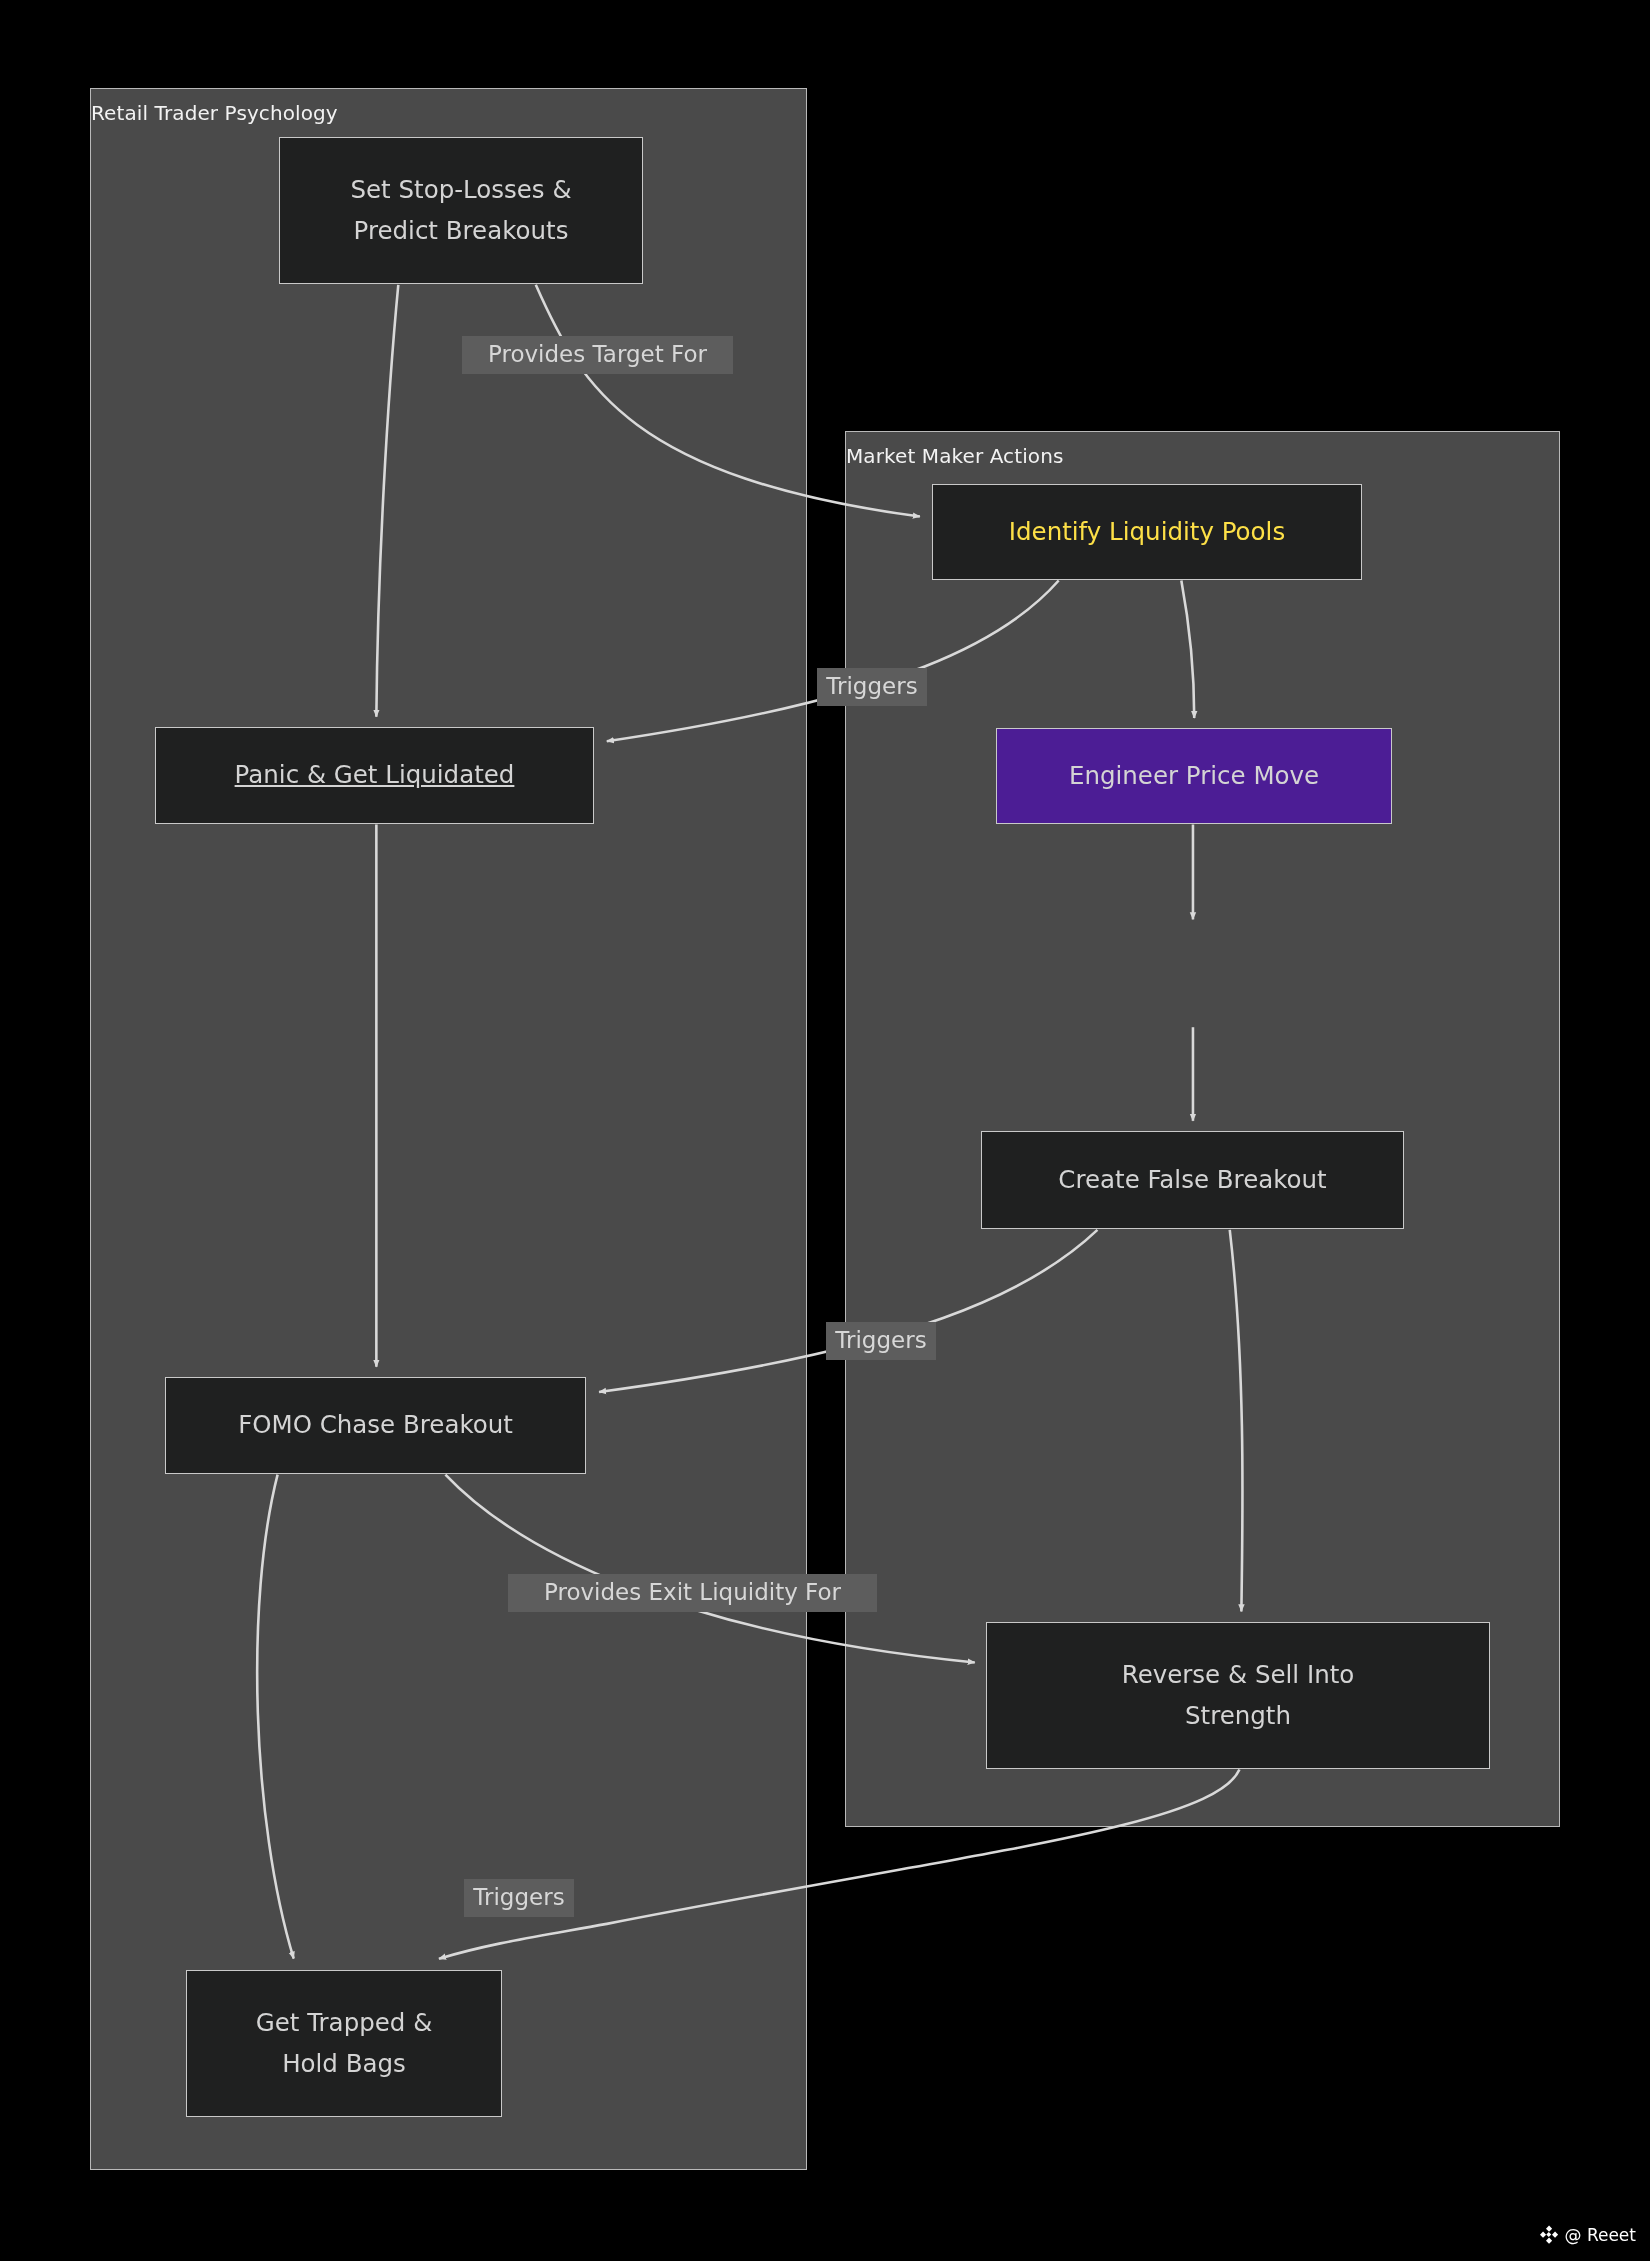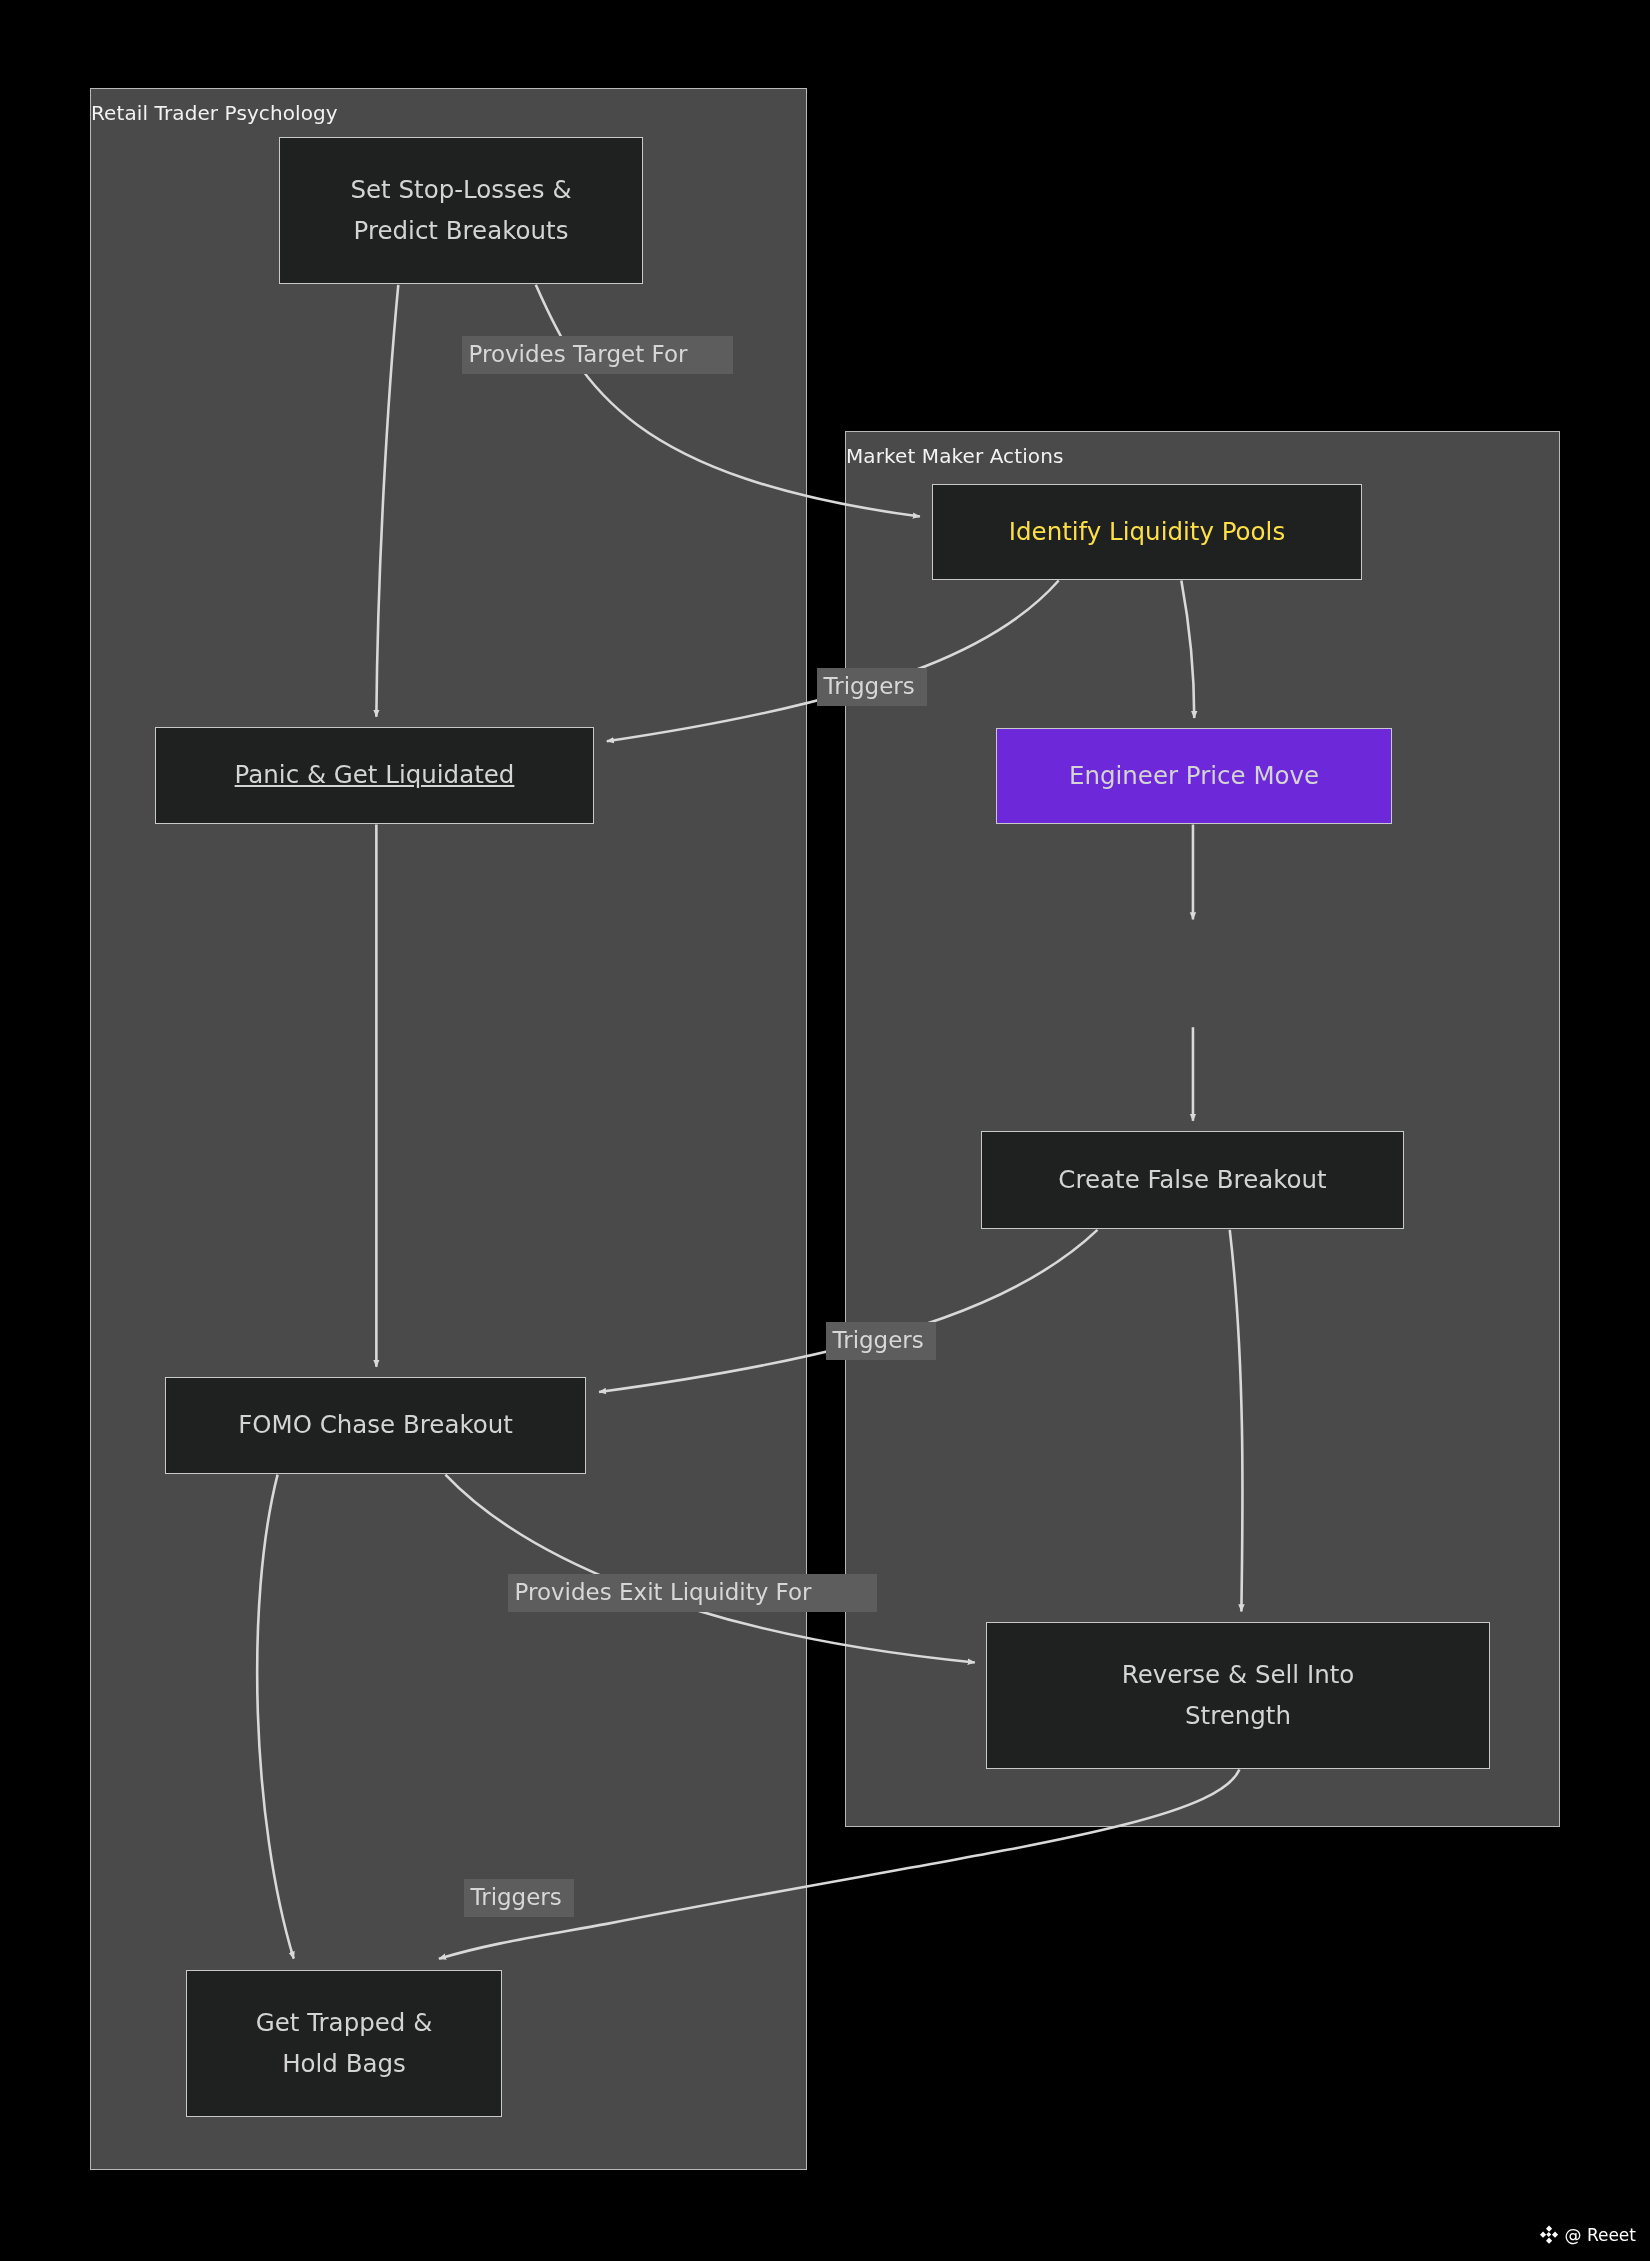--- a/index.html
+++ b/index.html
@@ -73,20 +73,21 @@
   .edge-label {
     position: absolute;
     background: #5d5d5d;
     color: #d7d7d7;
     font-size: 23px;
     line-height: 1.25;
     padding: 3.9px 6.5px 5.2px 6.5px;
     white-space: nowrap;
     z-index: 6;
     box-sizing: border-box;
+    text-align: center;
   }
 
   
   #watermark {
     position: absolute;
     right: 14px;
     bottom: 16px;
     display: flex;
     align-items: center;
     gap: 6.5px;
@@ -168,21 +169,21 @@
         <div>Hold Bags</div>
       </span>
   </div>
 
   <div class="node" id="node-n5" style="left: 932px; top: 484px; width: 430px; height: 96px; background: rgb(31, 32, 32); border-color: rgb(201, 201, 201); color: #fde047;">
     <span>
         <div>Identify Liquidity Pools</div>
       </span>
   </div>
 
-  <div class="node" id="node-n6" style="left: 996px; top: 728px; width: 396px; height: 96px; background: #6d28d9; border-color: rgb(201, 201, 201); color: rgb(212, 212, 212);">
+  <div class="node" id="node-n6" style="left: 996px; top: 728px; width: 396px; height: 96px; background: #4c1d95; border-color: rgb(201, 201, 201); color: rgb(212, 212, 212);">
     <span>
         <div>Engineer Price Move</div>
       </span>
   </div>
 
 
   <div class="node" id="node-n8" style="left: 981px; top: 1131px; width: 423px; height: 98px; background: rgb(31, 32, 32); border-color: rgb(201, 201, 201); color: rgb(212, 212, 212);">
     <span>
         <div>Create False Breakout</div>
       </span>

